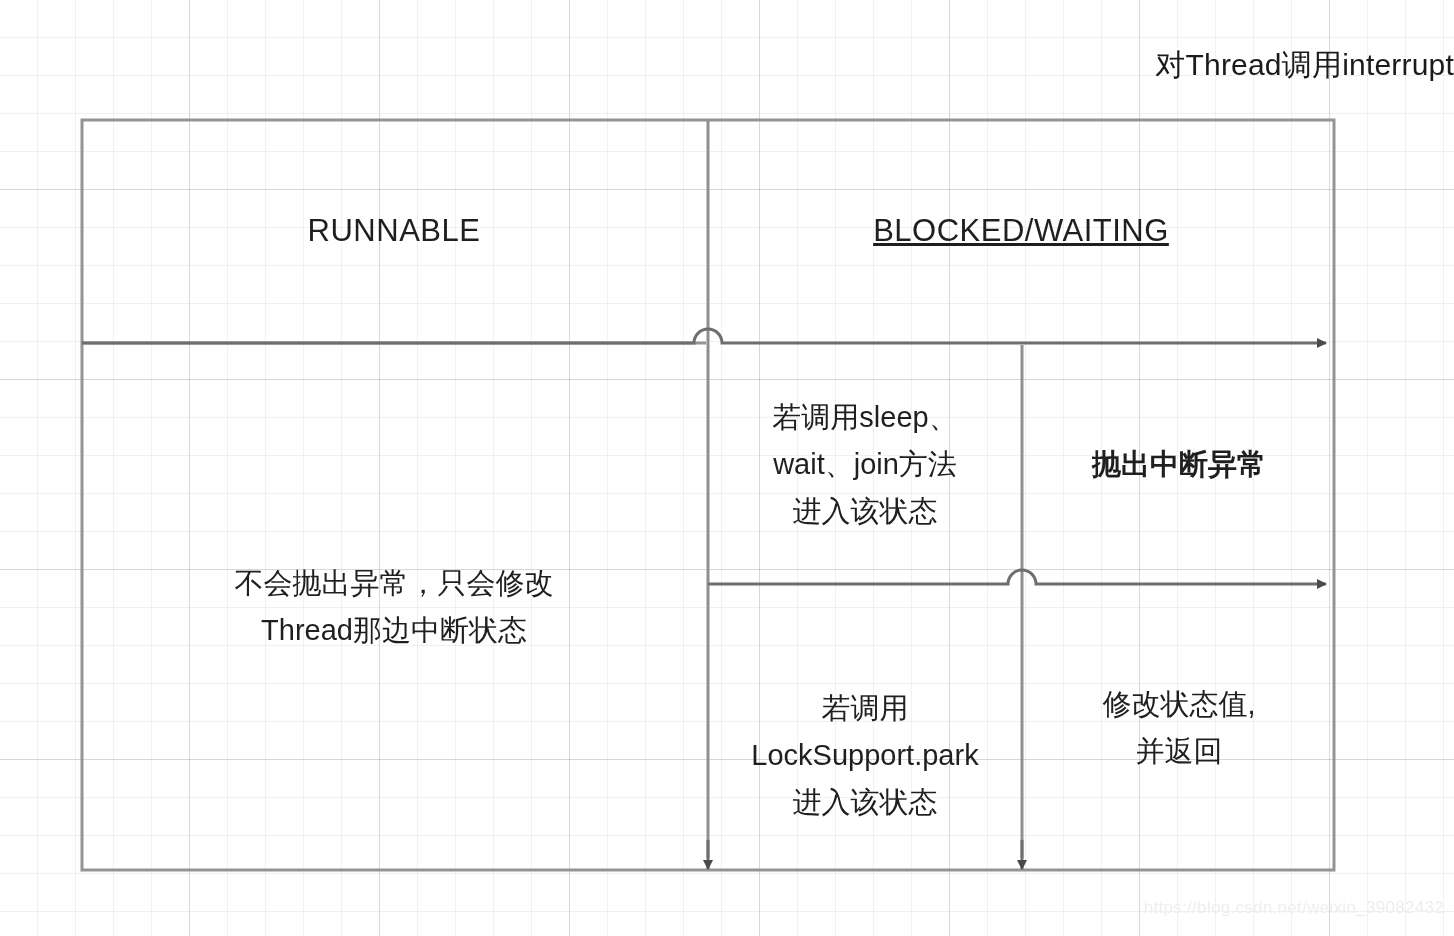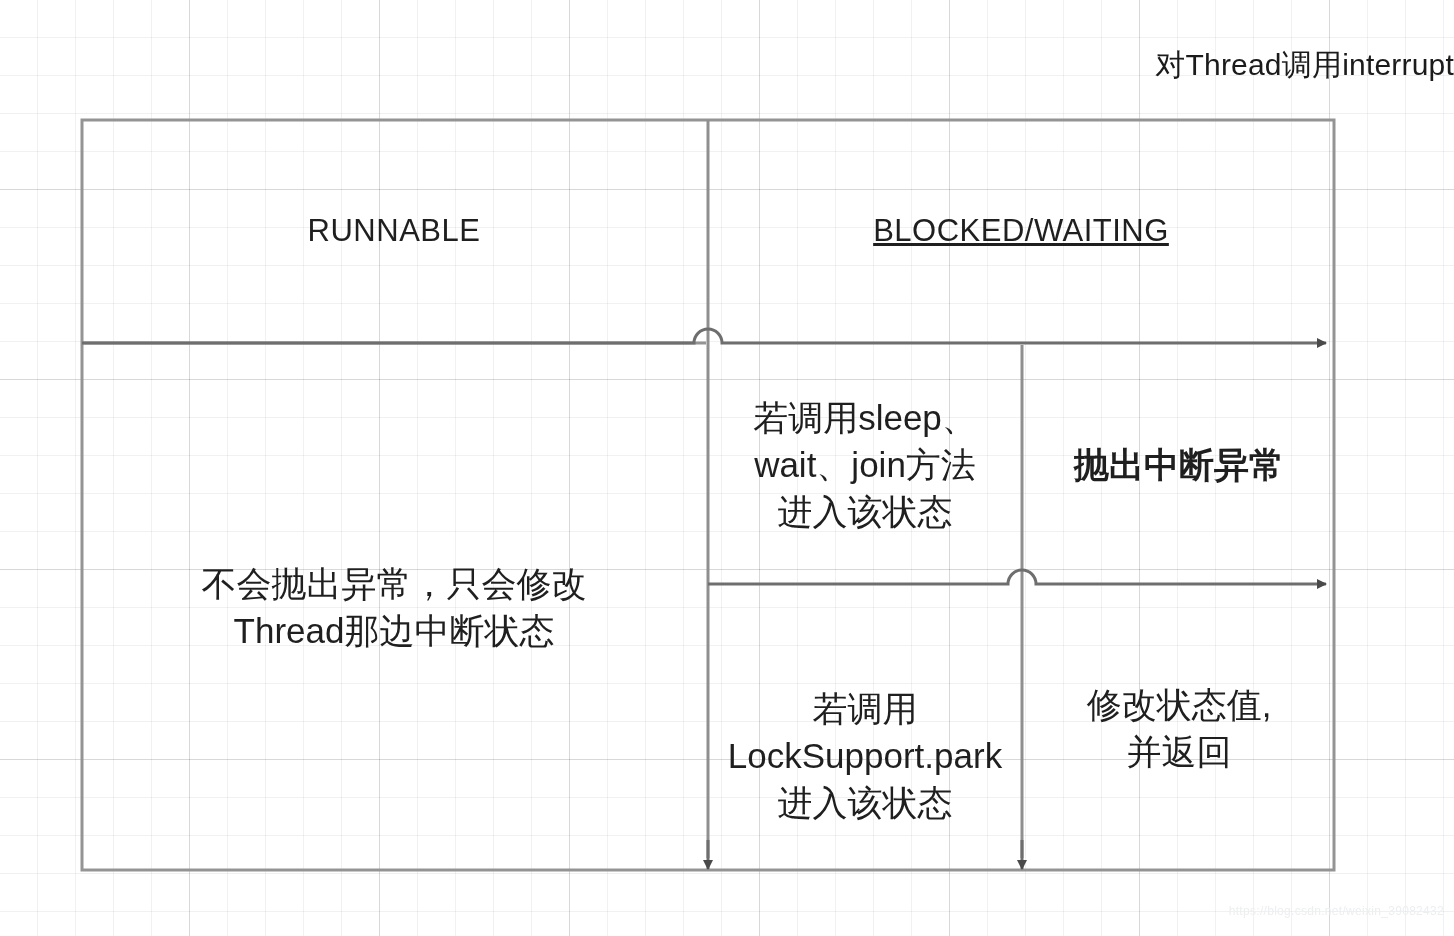--- a/index.html
+++ b/index.html
@@ -63,38 +63,38 @@
     text-align: center;
     color: #1f1f1f;
     white-space: pre-line;
   }
   .cell-head {
     font-size: 31px;
     line-height: 40px;
     letter-spacing: 0.5px;
   }
   .cell-body {
-    font-size: 35px;
+    font-size: 29px;
     line-height: 47px;
   }
 
   #cell-runnable-head   { left: 82px;   top: 121px; width: 624px; height: 220px; }
   #cell-blocked-head    { left: 708px;  top: 121px; width: 626px; height: 220px; text-decoration: underline; }
   #cell-runnable-body   { left: 82px;   top: 345px; width: 624px; height: 524px; }
   #cell-mid-top         { left: 710px;  top: 345px; width: 310px; height: 238px; }
   #cell-right-top       { left: 1024px; top: 345px; width: 310px; height: 238px; font-weight: bold; }
   #cell-mid-bottom      { left: 710px;  top: 586px; width: 310px; height: 283px; margin-top: 28px; }
   #cell-right-bottom    { left: 1024px; top: 586px; width: 310px; height: 283px; }
 
   
   #watermark {
     position: absolute;
     right: 10px;
     bottom: 18px;
-    font-size: 12px;
+    font-size: 17px;
     color: #eceef0;
     letter-spacing: 0.3px;
     white-space: nowrap;
     user-select: none;
     margin-left: 36px;
   }
 </style>
 </head>
 <body>
 

